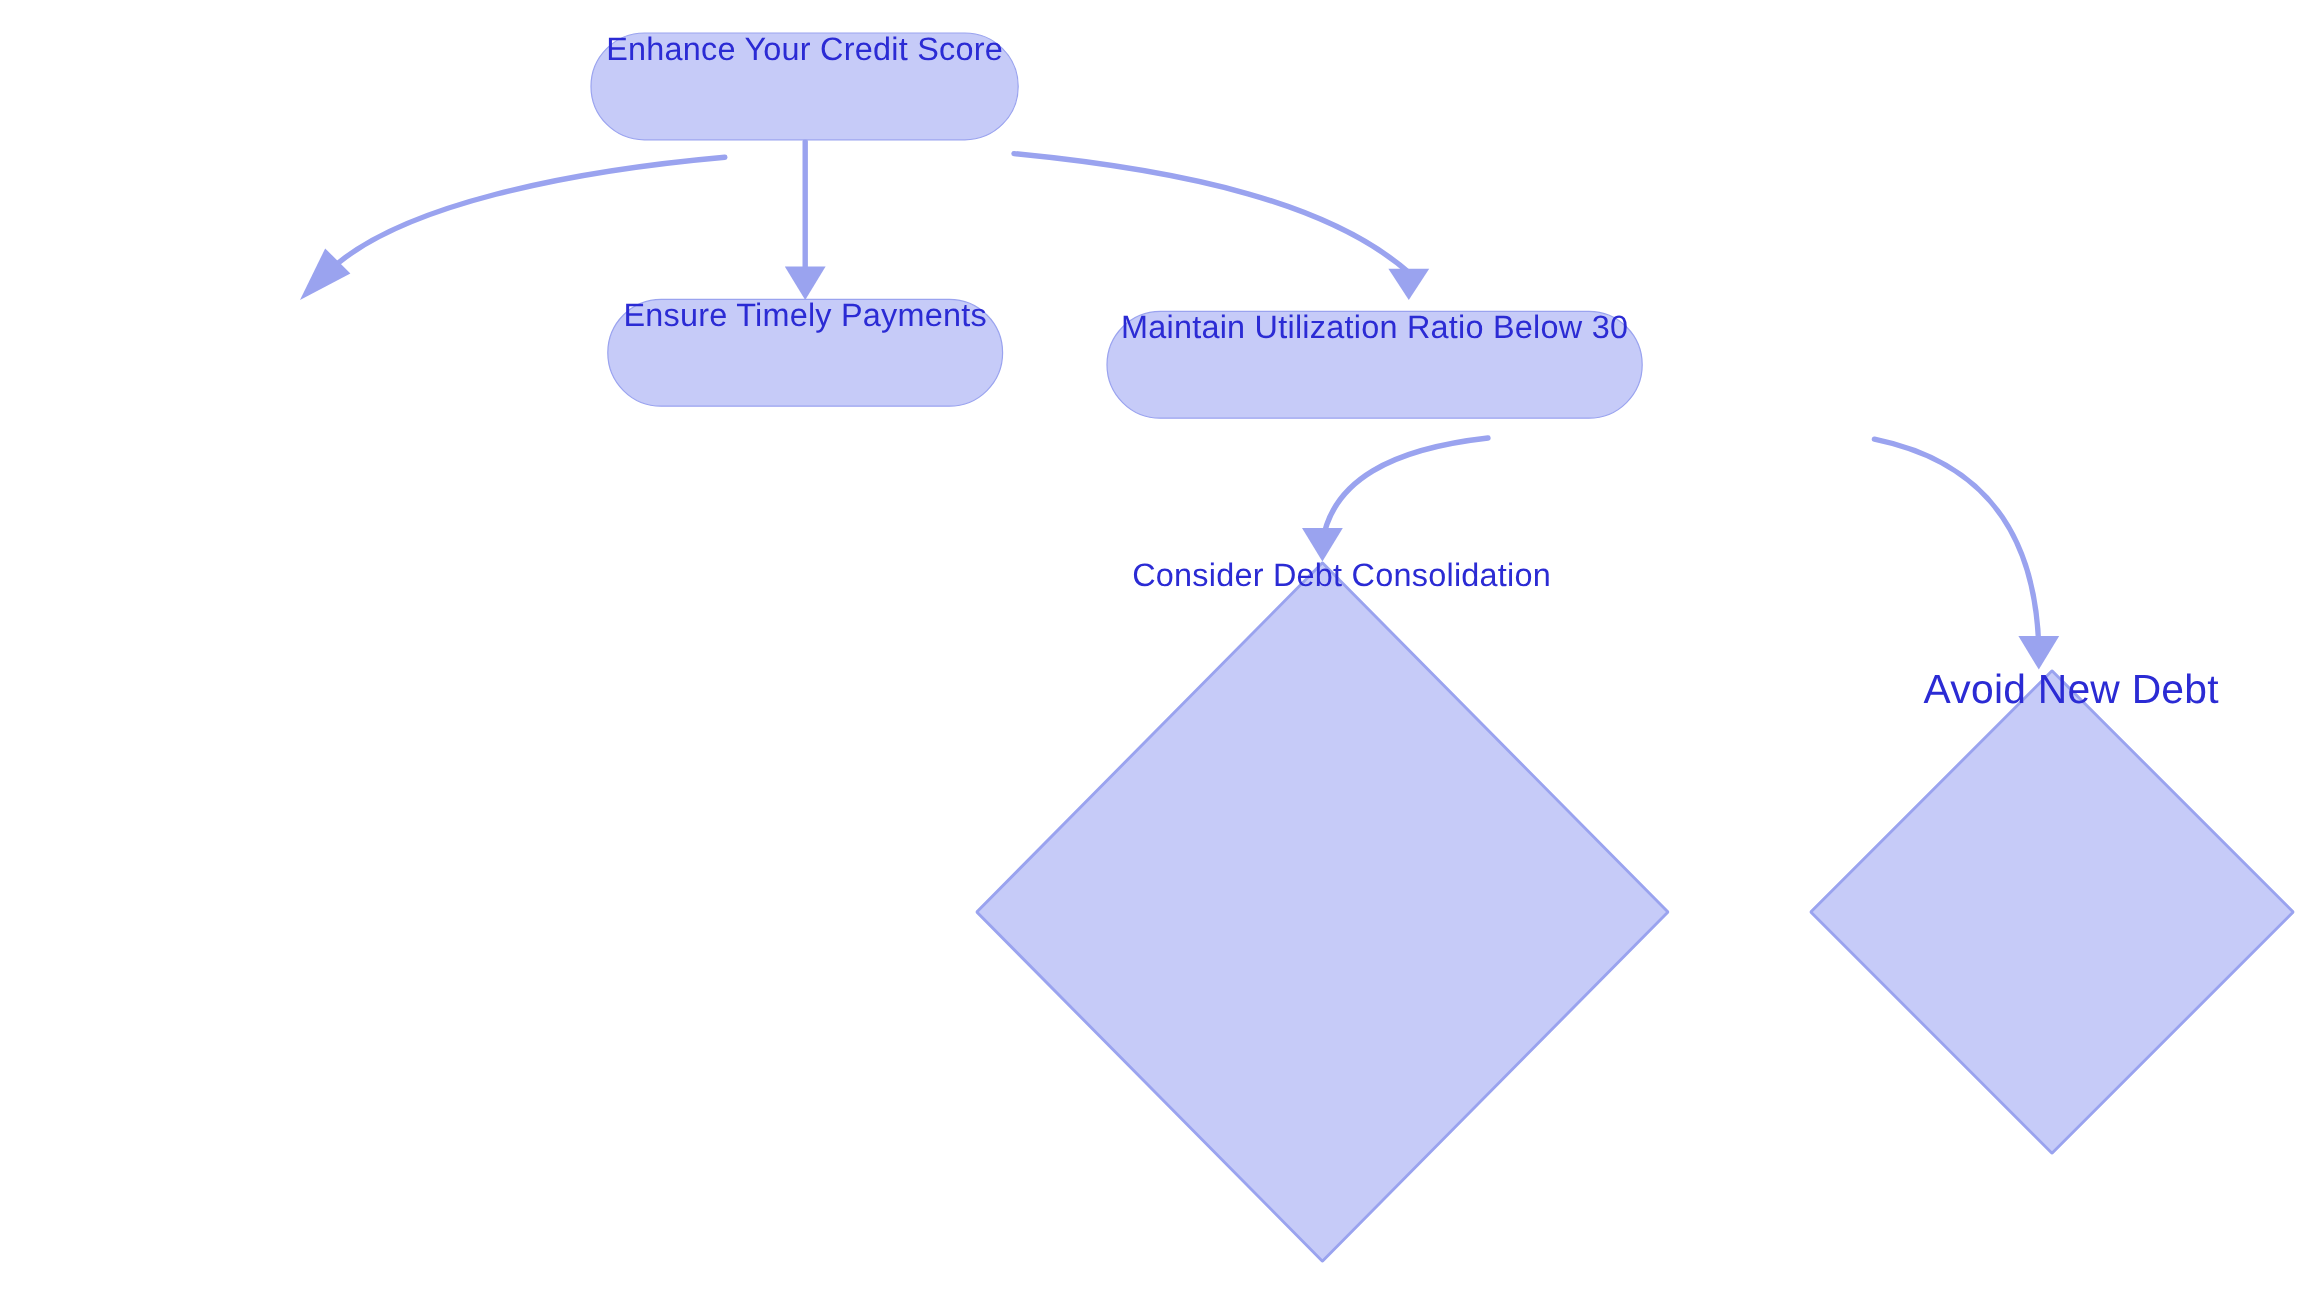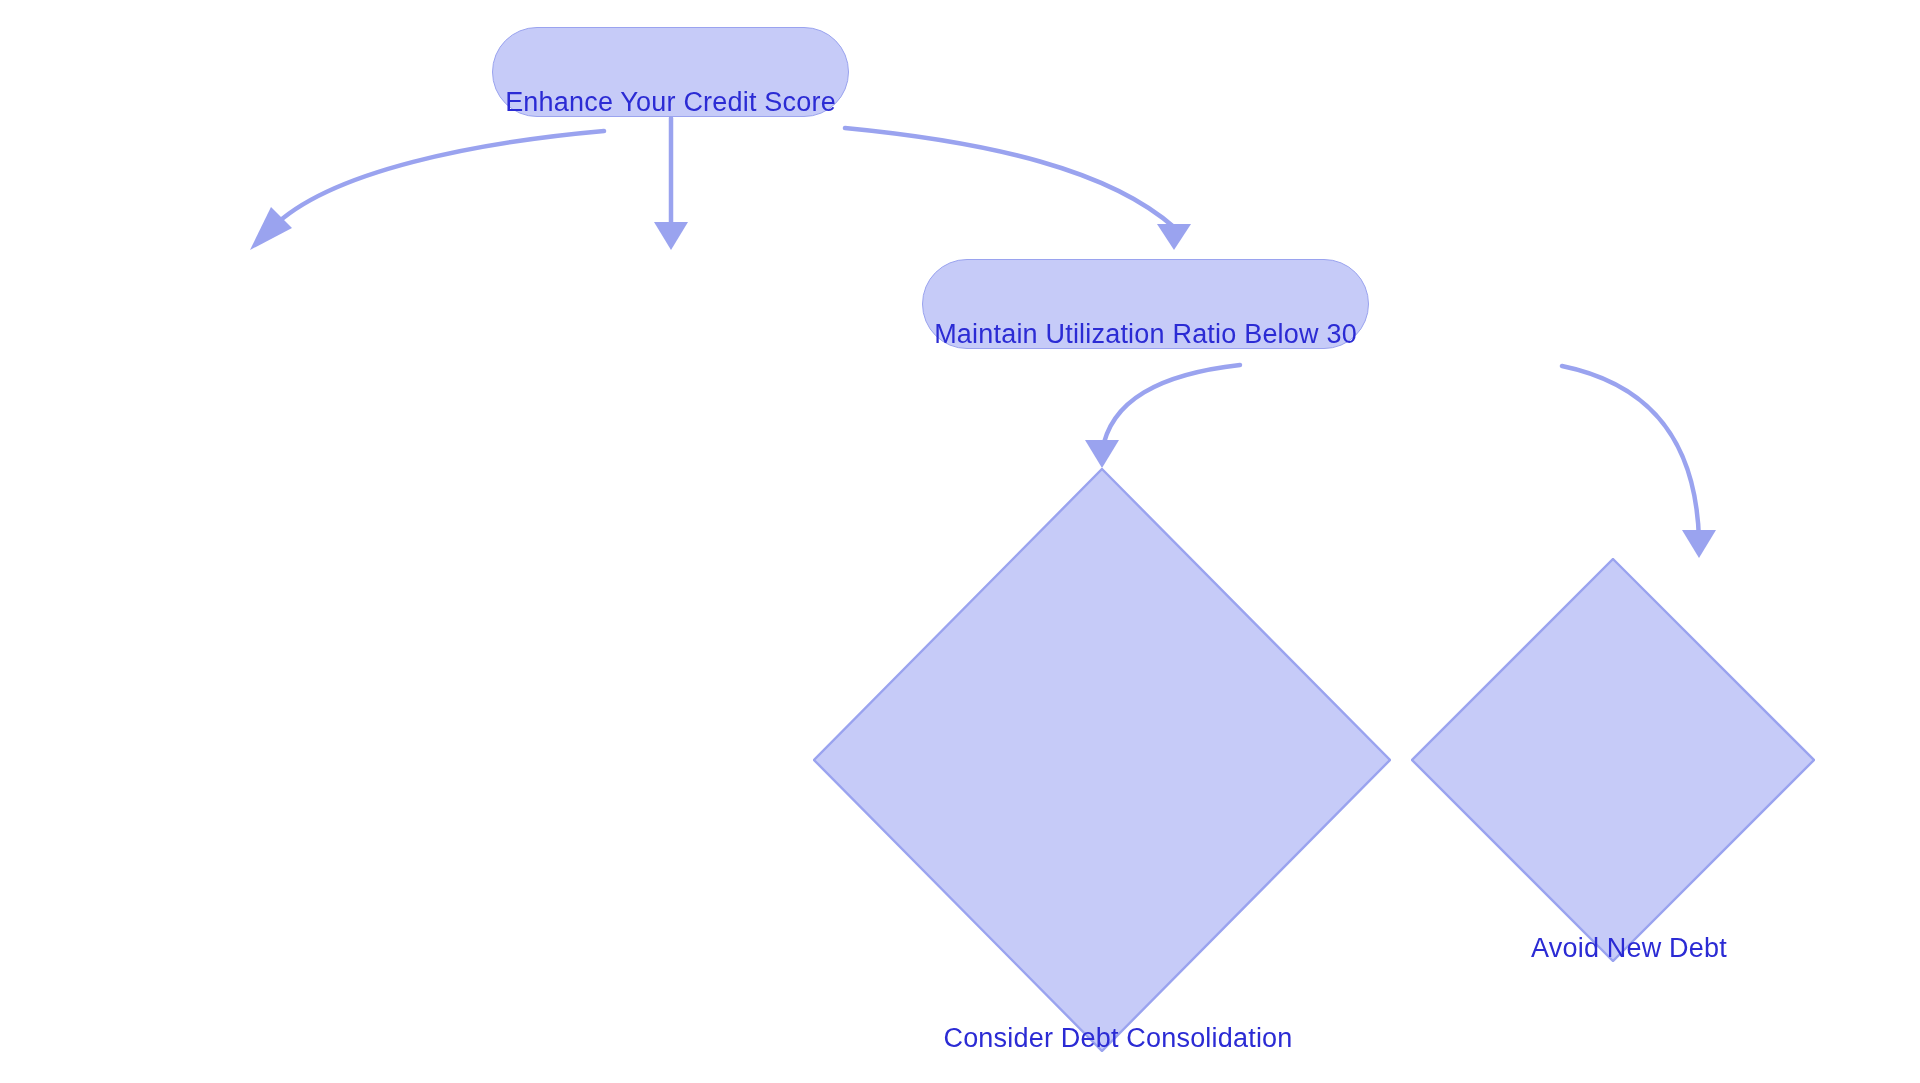--- a/index.html
+++ b/index.html
@@ -23,21 +23,21 @@
     left: 0;
     top: 0;
     width: 1920px;
     height: 1083px;
     pointer-events: none;
   }
   .node {
     position: absolute;
     box-sizing: border-box;
     display: flex;
-    align-items: flex-end;
+    align-items: flex-start;
     justify-content: center;
     text-align: center;
     color: #2b2bd4;
     font-family: "Liberation Sans", sans-serif;
     font-weight: 400;
     letter-spacing: 0.2px;
     user-select: none;
   }
   .node-rounded {
     background: #c6cbf8;
@@ -97,32 +97,35 @@
       <path d="M 1562 366 C 1640 382 1696 430 1699 540" fill="none" stroke="#9aa3ef" stroke-width="4.5" stroke-linecap="round"></path>
       <polygon points="1682,530 1716,530 1699,558" fill="#9aa3ef"></polygon>
     </g>
   </svg>
 
   <div class="node node-rounded" style="left:492px; top:27px; width:357px; height:90px; font-size:27px;">
     <span class="node-label">Enhance Your Credit Score</span>
   </div>
 
 
+  <div class="node node-rounded" style="left:506px; top:249px; width:330px; height:90px; font-size:27px;">
+    <span class="node-label">Ensure Timely Payments</span>
+  </div>
 
   <div class="node node-rounded" style="left:922px; top:259px; width:447px; height:90px; font-size:27px;">
     <span class="node-label">Maintain Utilization Ratio Below 30</span>
   </div>
 
   <div class="node node-diamond" style="left:813px; top:468px; width:578px; height:584px; font-size:27px;">
     <svg class="diamond-shape" viewBox="0 0 578 584" preserveAspectRatio="none" xmlns="http://www.w3.org/2000/svg">
       <polygon points="289,1 577,292 289,583 1,292" fill="#c6cbf8" stroke="#9aa3ef" stroke-width="2.4"></polygon>
     </svg>
     <span class="node-label" style="margin-top:-2px;">Consider Debt Consolidation</span>
   </div>
 
-  <div class="node node-diamond" style="left:1411px; top:558px; width:404px; height:404px; font-size:27px;">
+  <div class="node node-diamond" style="left:1508px; top:558px; width:404px; height:404px; font-size:34px;">
     <svg class="diamond-shape" viewBox="0 0 404 404" preserveAspectRatio="none" xmlns="http://www.w3.org/2000/svg">
       <polygon points="202,1 403,202 202,403 1,202" fill="#c6cbf8" stroke="#9aa3ef" stroke-width="2.4"></polygon>
     </svg>
     <span class="node-label">Avoid New Debt</span>
   </div>
 
 </div>
 
 </body></html>

